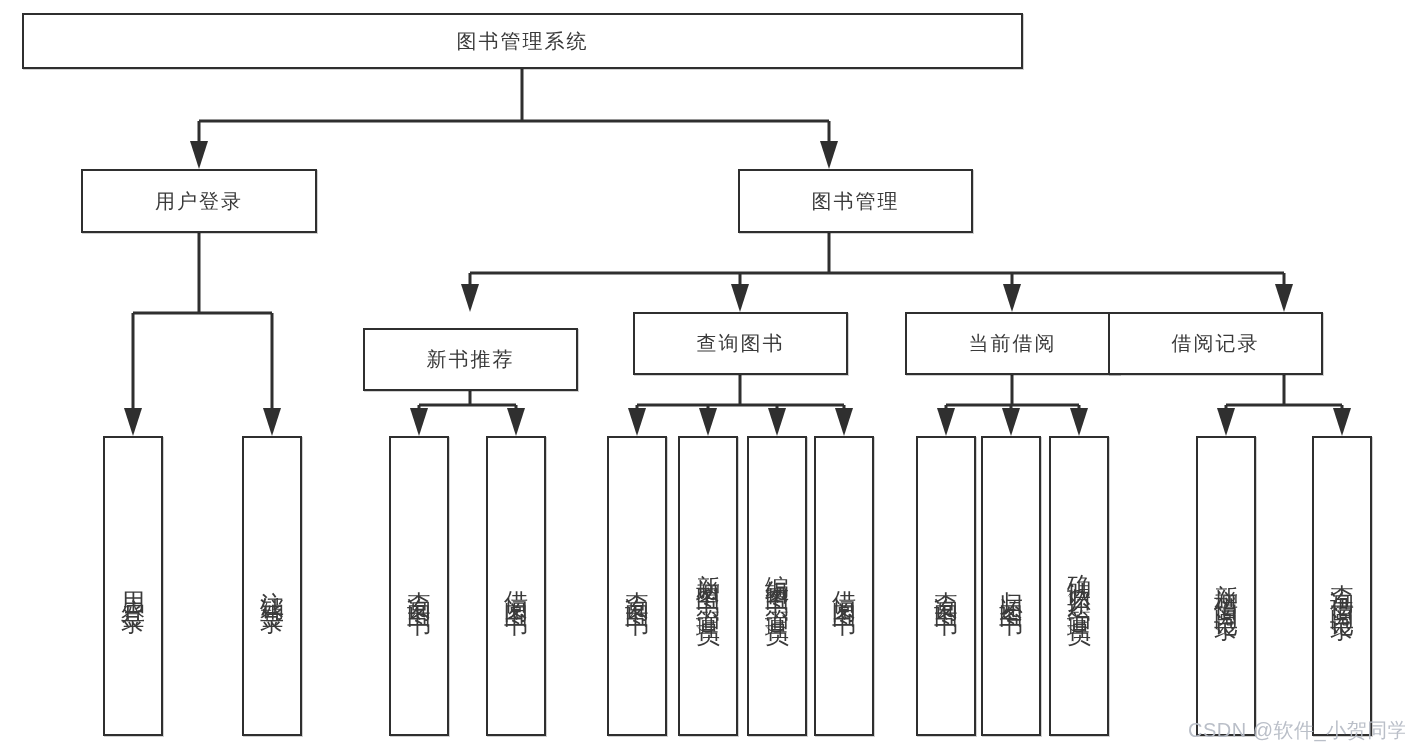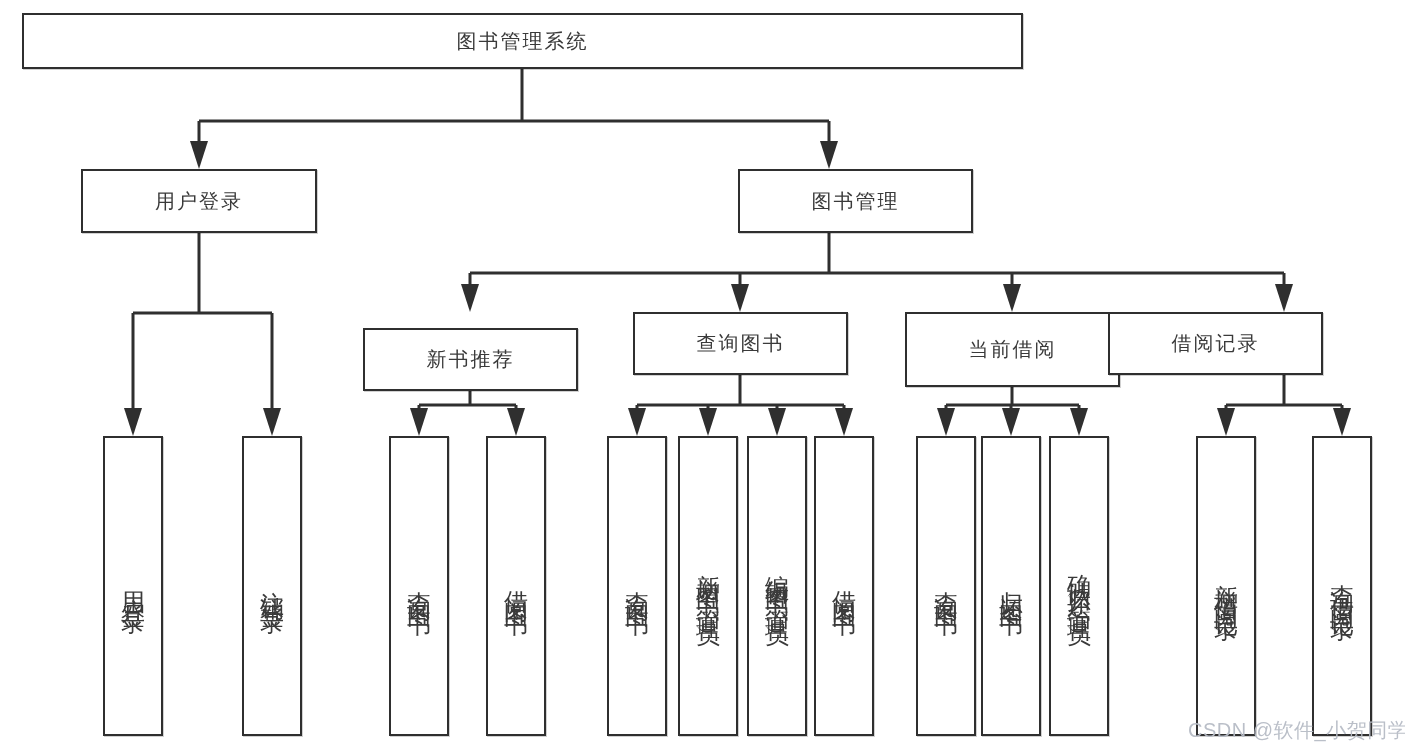--- a/index.html
+++ b/index.html
@@ -106,21 +106,21 @@
   <div class="hbox" style="left:712px; top:169px; width:235px; height:64px;margin-left:26px;">
     <span>图书管理</span>
   </div>
 
   <div class="hbox" style="left:363px; top:312px; width:215px; height:63px;margin-top:16px;">
     <span>新书推荐</span>
   </div>
   <div class="hbox" style="left:633px; top:312px; width:215px; height:63px;">
     <span>查询图书</span>
   </div>
-  <div class="hbox" style="left:905px; top:312px; width:215px; height:75px;">
+  <div class="hbox" style="left:905px; top:312px; width:215px; height:63px;">
     <span>当前借阅</span>
   </div>
   <div class="hbox" style="left:1108px; top:312px; width:215px; height:63px;">
     <span>借阅记录</span>
   </div>
 
   <div class="vbox" style="left:103px; top:436px; width:60px; height:300px;">
     <span class="vlabel">用户登录</span>
   </div>
   <div class="vbox" style="left:242px; top:436px; width:60px; height:300px;">

